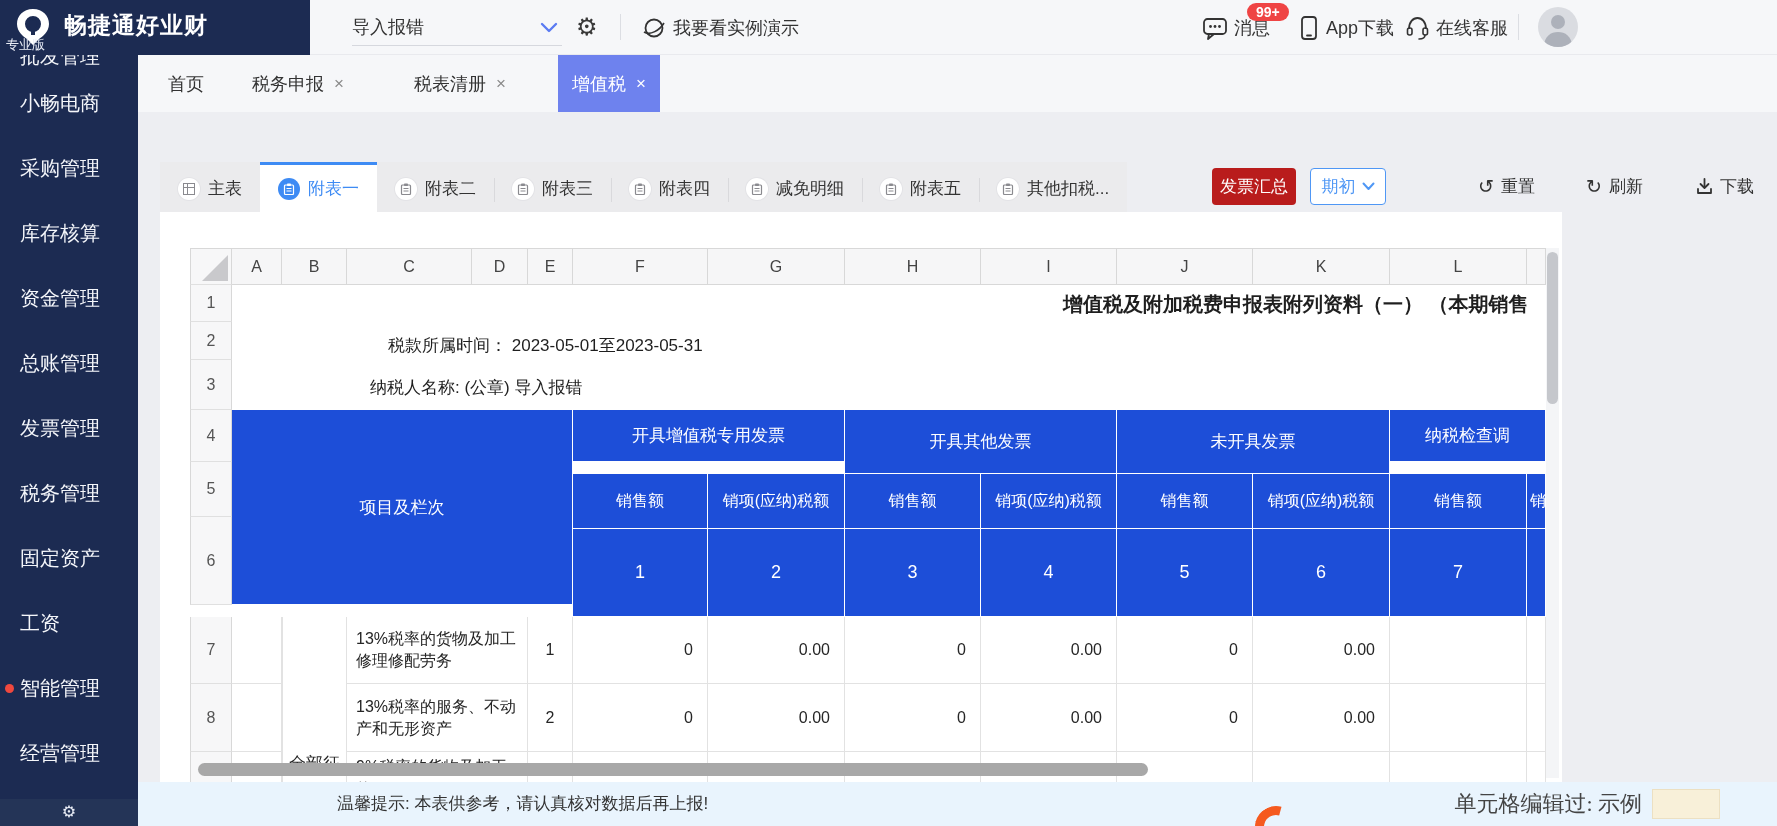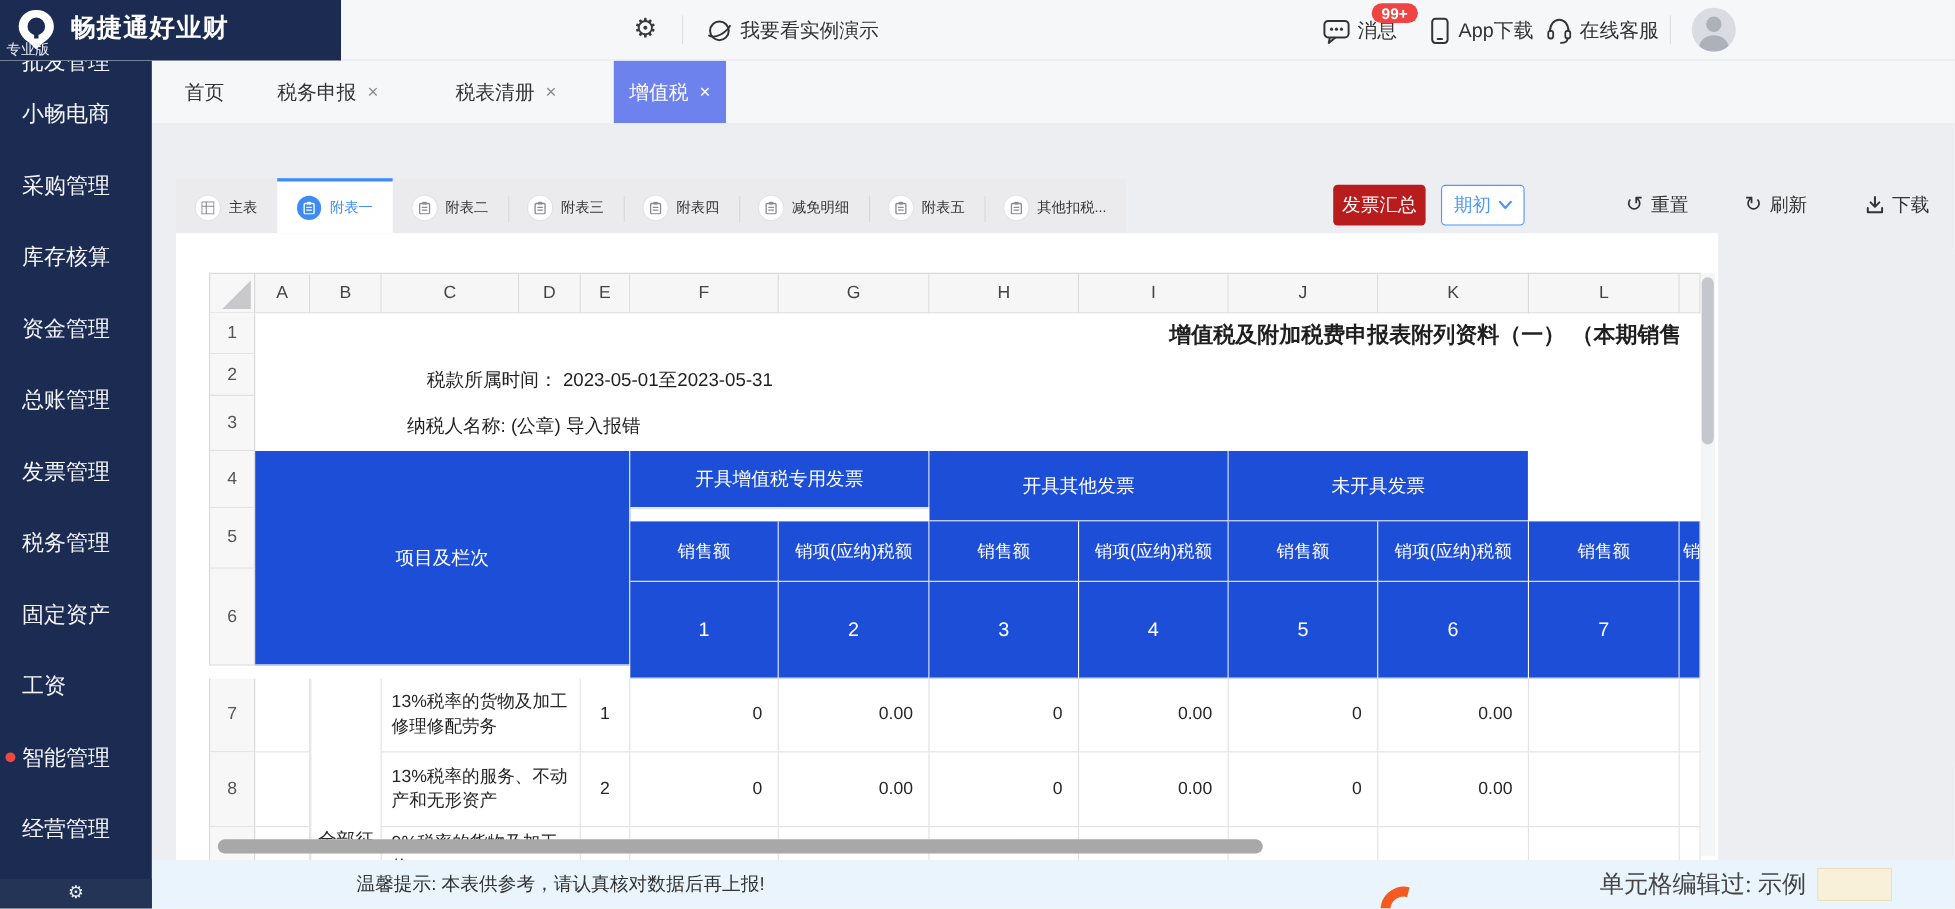--- a/index.html
+++ b/index.html
@@ -37,21 +37,21 @@
   .tab { position:absolute; top:0; height:57px; display:flex; align-items:center; gap:10px; font-size:18px; color:#333; cursor:pointer; padding:0 14px; }
   .tab .x { color:#8a8a8a; font-size:17px; }
   .tab.active { background:#6e82ee; color:#fff; }
   .tab.active .x { color:#fff; }
 
   
   .main { position:absolute; left:138px; top:112px; right:0; bottom:44px; background:#edeef2; }
 
   
   .subtabs { position:absolute; left:22px; top:50px; height:50px; display:flex; background:#ebebed; }
-  .stab { position:relative; height:50px; display:flex; align-items:center; gap:8px; padding:0 18px; font-size:13px; color:#333; cursor:pointer; border-top:3px solid transparent;justify-content:flex-end; }
+  .stab { position:relative; height:50px; display:flex; align-items:center; gap:8px; padding:0 18px; font-size:17px; color:#333; cursor:pointer; border-top:3px solid transparent;justify-content:flex-end; }
   .stab + .stab::before { content:""; position:absolute; left:0; top:13px; height:24px; width:1px; background:#d9d9dc; }
   .stab.active { background:#fff; border-top:3px solid #3e8bf4; color:#3e8bf4; }
   .stab.active::before, .stab.active + .stab::before { display:none; }
   .ic-circle { width:22px; height:22px; border-radius:50%; background:#fff; display:flex; align-items:center; justify-content:center; box-shadow:0 0 0 1px #e3e3e6; }
   .stab.active .ic-circle { background:#3e8bf4; box-shadow:none; }
 
   
   .btn { position:absolute; top:56px; height:37px; border-radius:4px; font-size:17px; display:flex; align-items:center; justify-content:center; cursor:pointer; }
   .btn-primary { left:1074px; width:84px; background:#b91c1c; color:#fff; }
   .btn-outline { left:1172px; width:76px; background:#fff; border:1px solid #4f97f5; color:#4f97f5; gap:6px; }
@@ -85,40 +85,46 @@
   .desc-c { padding:4px 6px 4px 9px; line-height:1.35; align-items:center; }
   .merged-b { position:absolute; left:92px; top:0; width:65px; height:173px; background:#fff; border-right:1px solid #e2e2e2; border-left:1px solid #e2e2e2; z-index:2; }
   .merged-b span { position:absolute; left:0; top:135px; width:100%; text-align:center; font-size:17px; color:#262626; }
   
   .hscroll { position:absolute; left:38px; top:551px; width:950px; height:13px; border-radius:7px; background:#a8a8a8; z-index:5; cursor:pointer; }
   .vtrack { position:absolute; left:1386px; top:36px; width:13px; height:530px; background:#f4f5f7; z-index:5; }
   .vthumb { position:absolute; left:1px; top:4px; width:11px; height:152px; border-radius:6px; background:#c5c7cc; cursor:pointer; }
 
   
   .footer { position:absolute; left:138px; bottom:0; right:0; height:44px; background:#e9f4fd; overflow:hidden; z-index:10; }
-  .tip { position:absolute; left:186px; top:0; line-height:44px; font-size:17px; color:#333; }
+  .tip { position:absolute; left:199px; top:0; line-height:44px; font-size:17px; color:#333; }
   .edited-wrap { position:absolute; right:57px; top:7px; display:flex; align-items:center; gap:10px; }
   .edited-wrap span { font-size:22px; color:#444;font-family:Liberation Serif, serif; }
   .swatch { width:68px; height:30px; background:#f8f0d9; border:1px solid #ece0c2; }
   .orange-blob { position:absolute; left:1117px; top:24px; width:42px; height:42px; border-radius:50%; border:9px solid #f55a1f; border-right-color:transparent; transform:rotate(-30deg); }
 </style>
 </head>
 <body>
 
 <header class="topbar">
   <div class="brand">
     <svg class="logo-icon" width="42" height="42" viewBox="0 0 42 42">
       <path d="M21 3 C11 3 5 10 5 18 C5 26 12 31 15 33 L21 39 L27 33 C30 31 37 26 37 18 C37 10 31 3 21 3 Z M21 10 A8 8 0 1 1 21 26 A8 8 0 1 1 21 10 Z" fill="#fff"></path>
       <circle cx="21" cy="18" r="4" fill="#1c2b52"></circle>
       <rect x="19" y="20" width="4" height="9" fill="#1c2b52"></rect>
     </svg>
     <div class="brand-name">畅捷通好业财</div>
     <div class="edition">专业版</div>
   </div>
 
+  <div class="org-dd">
+    <span class="val">导入报错</span>
+    <svg width="18" height="12" viewBox="0 0 18 12">
+        <polyline points="2,2 9,9 16,2" fill="none" stroke="#5b7bf2" stroke-width="2.4" stroke-linecap="round" stroke-linejoin="round"></polyline>
+      </svg>
+  </div>
 
   <span class="gear">⚙</span>
   <div class="vdiv" style="left:620px"></div>
 
   <div class="demo">
     <svg width="24" height="24" viewBox="0 0 24 24">
         <circle cx="12" cy="12" r="8.5" fill="none" stroke="#333" stroke-width="1.8"></circle>
         <path d="M2 16 C8 20 18 14 22 7" fill="none" stroke="#333" stroke-width="1.6"></path>
       </svg>
     <span>我要看实例演示</span>
@@ -387,20 +393,21 @@
           <div class="rn" style="height:52px">4</div>
           <div class="rn" style="height:55px">5</div>
           <div class="rn" style="height:88px">6</div>
         </div>
         <div class="teal tgrp" style="width:341px;height:195px">项目及栏次</div>
         <div>
           <div class="frow">
             <div class="teal tgrp" style="width:272px;height:52px">开具增值税专用发票</div>
             <div class="teal tgrp" style="width:272px;height:64px">开具其他发票</div>
             <div class="teal tgrp" style="width:273px;height:64px">未开具发票</div>
+            <div class="teal tgrp" style="width:156px;height:52px">纳税检查调</div>
           </div>
           <div class="frow">
             <div class="teal tsub" style="width:135px;height:55px">销售额</div>
             <div class="teal tsub" style="width:137px;height:55px">销项(应纳)税额</div>
             <div class="teal tsub" style="width:136px;height:55px">销售额</div>
             <div class="teal tsub" style="width:136px;height:55px">销项(应纳)税额</div>
             <div class="teal tsub" style="width:136px;height:55px">销售额</div>
             <div class="teal tsub" style="width:137px;height:55px">销项(应纳)税额</div>
             <div class="teal tsub" style="width:137px;height:55px">销售额</div>
             <div class="teal tsub" style="width:19px;height:55px;justify-content:flex-start;padding-left:3px">销</div>

